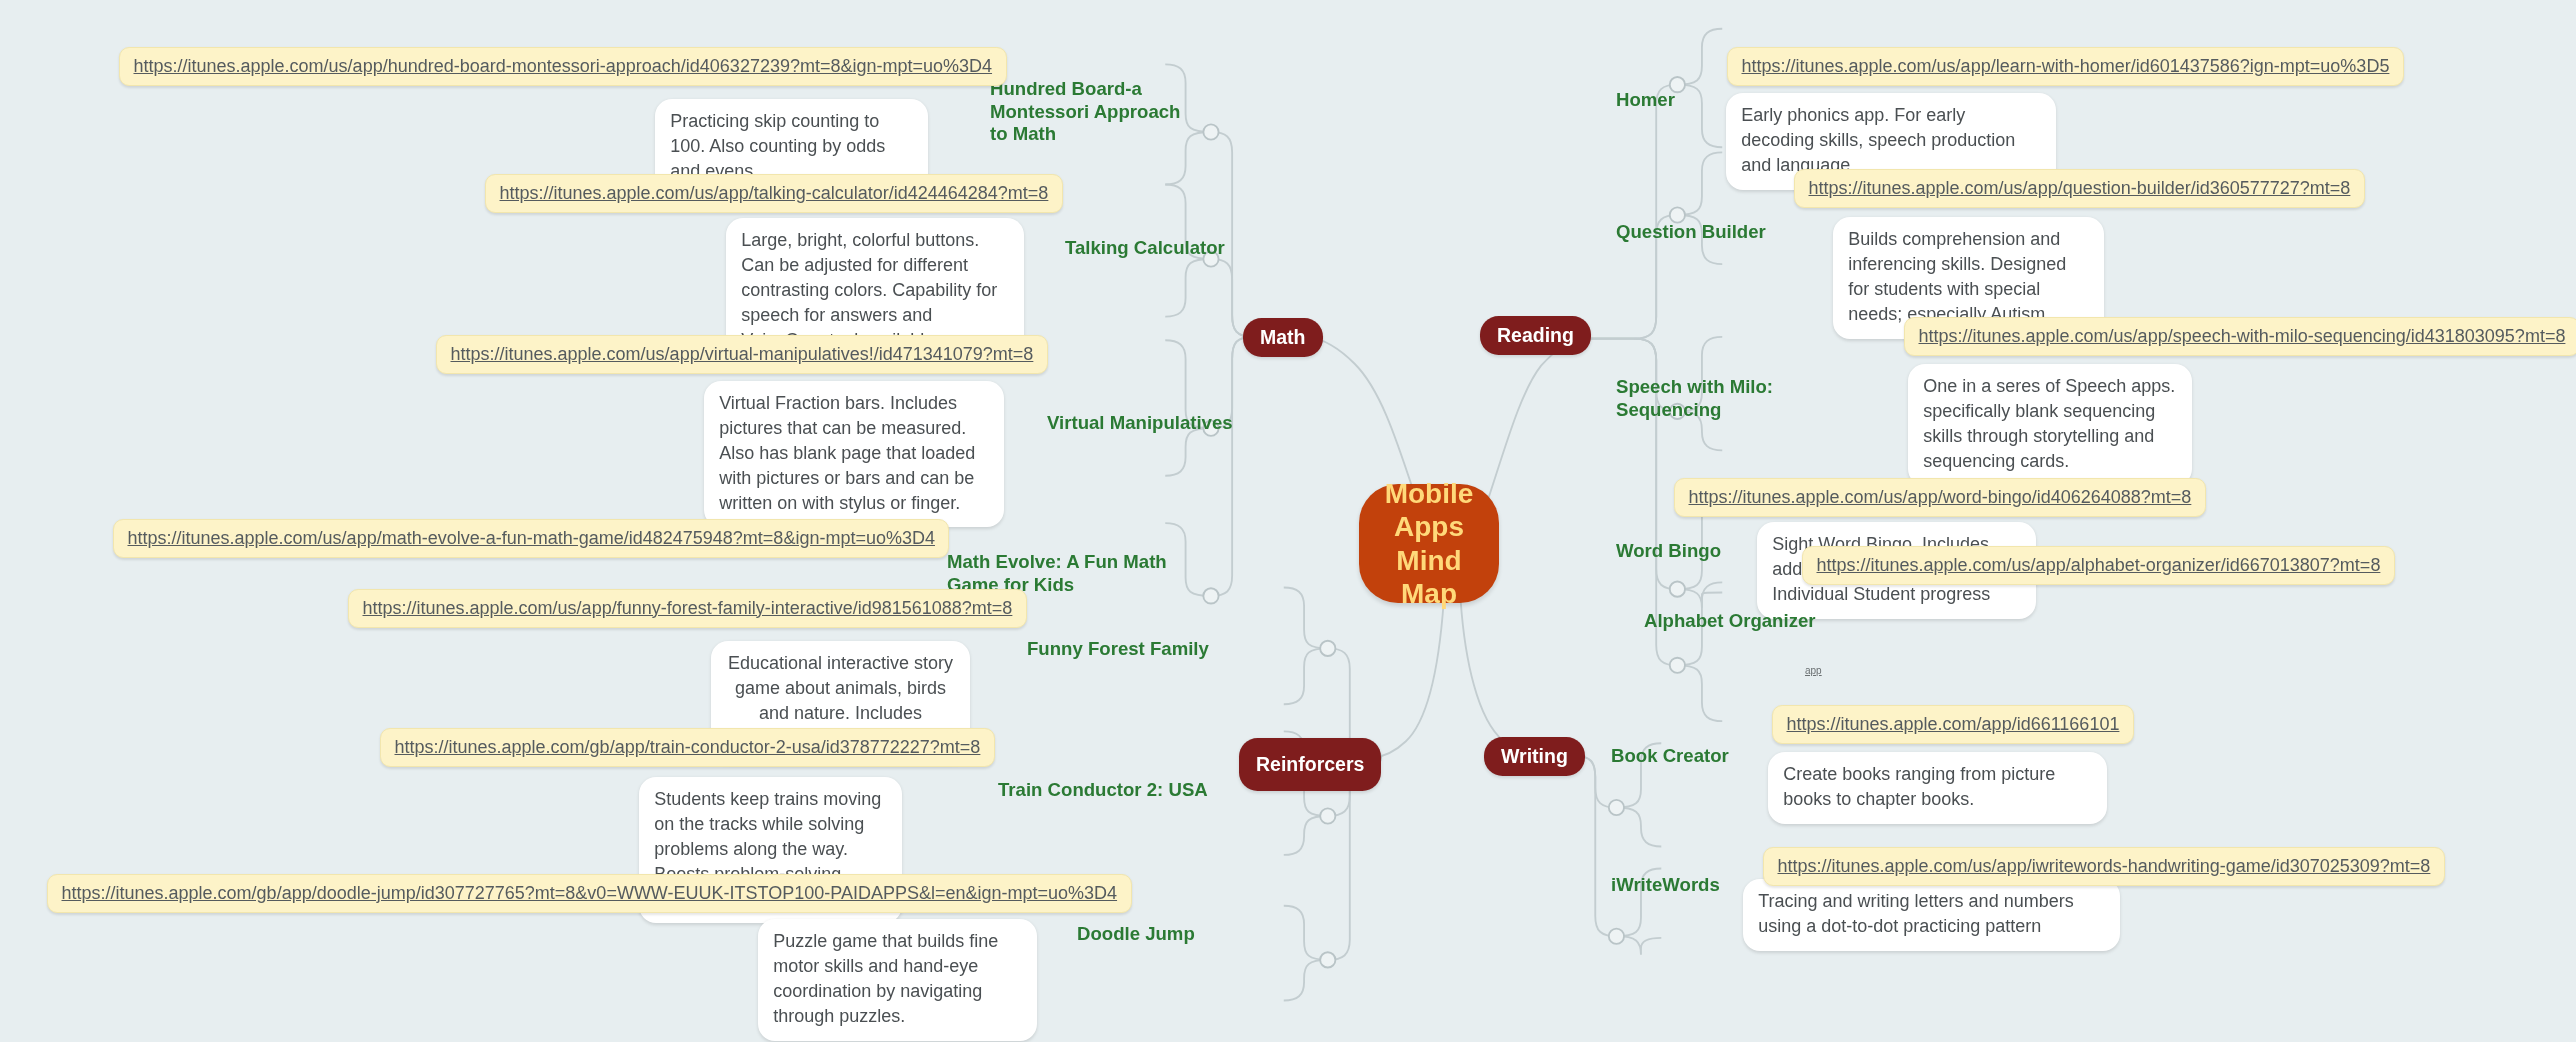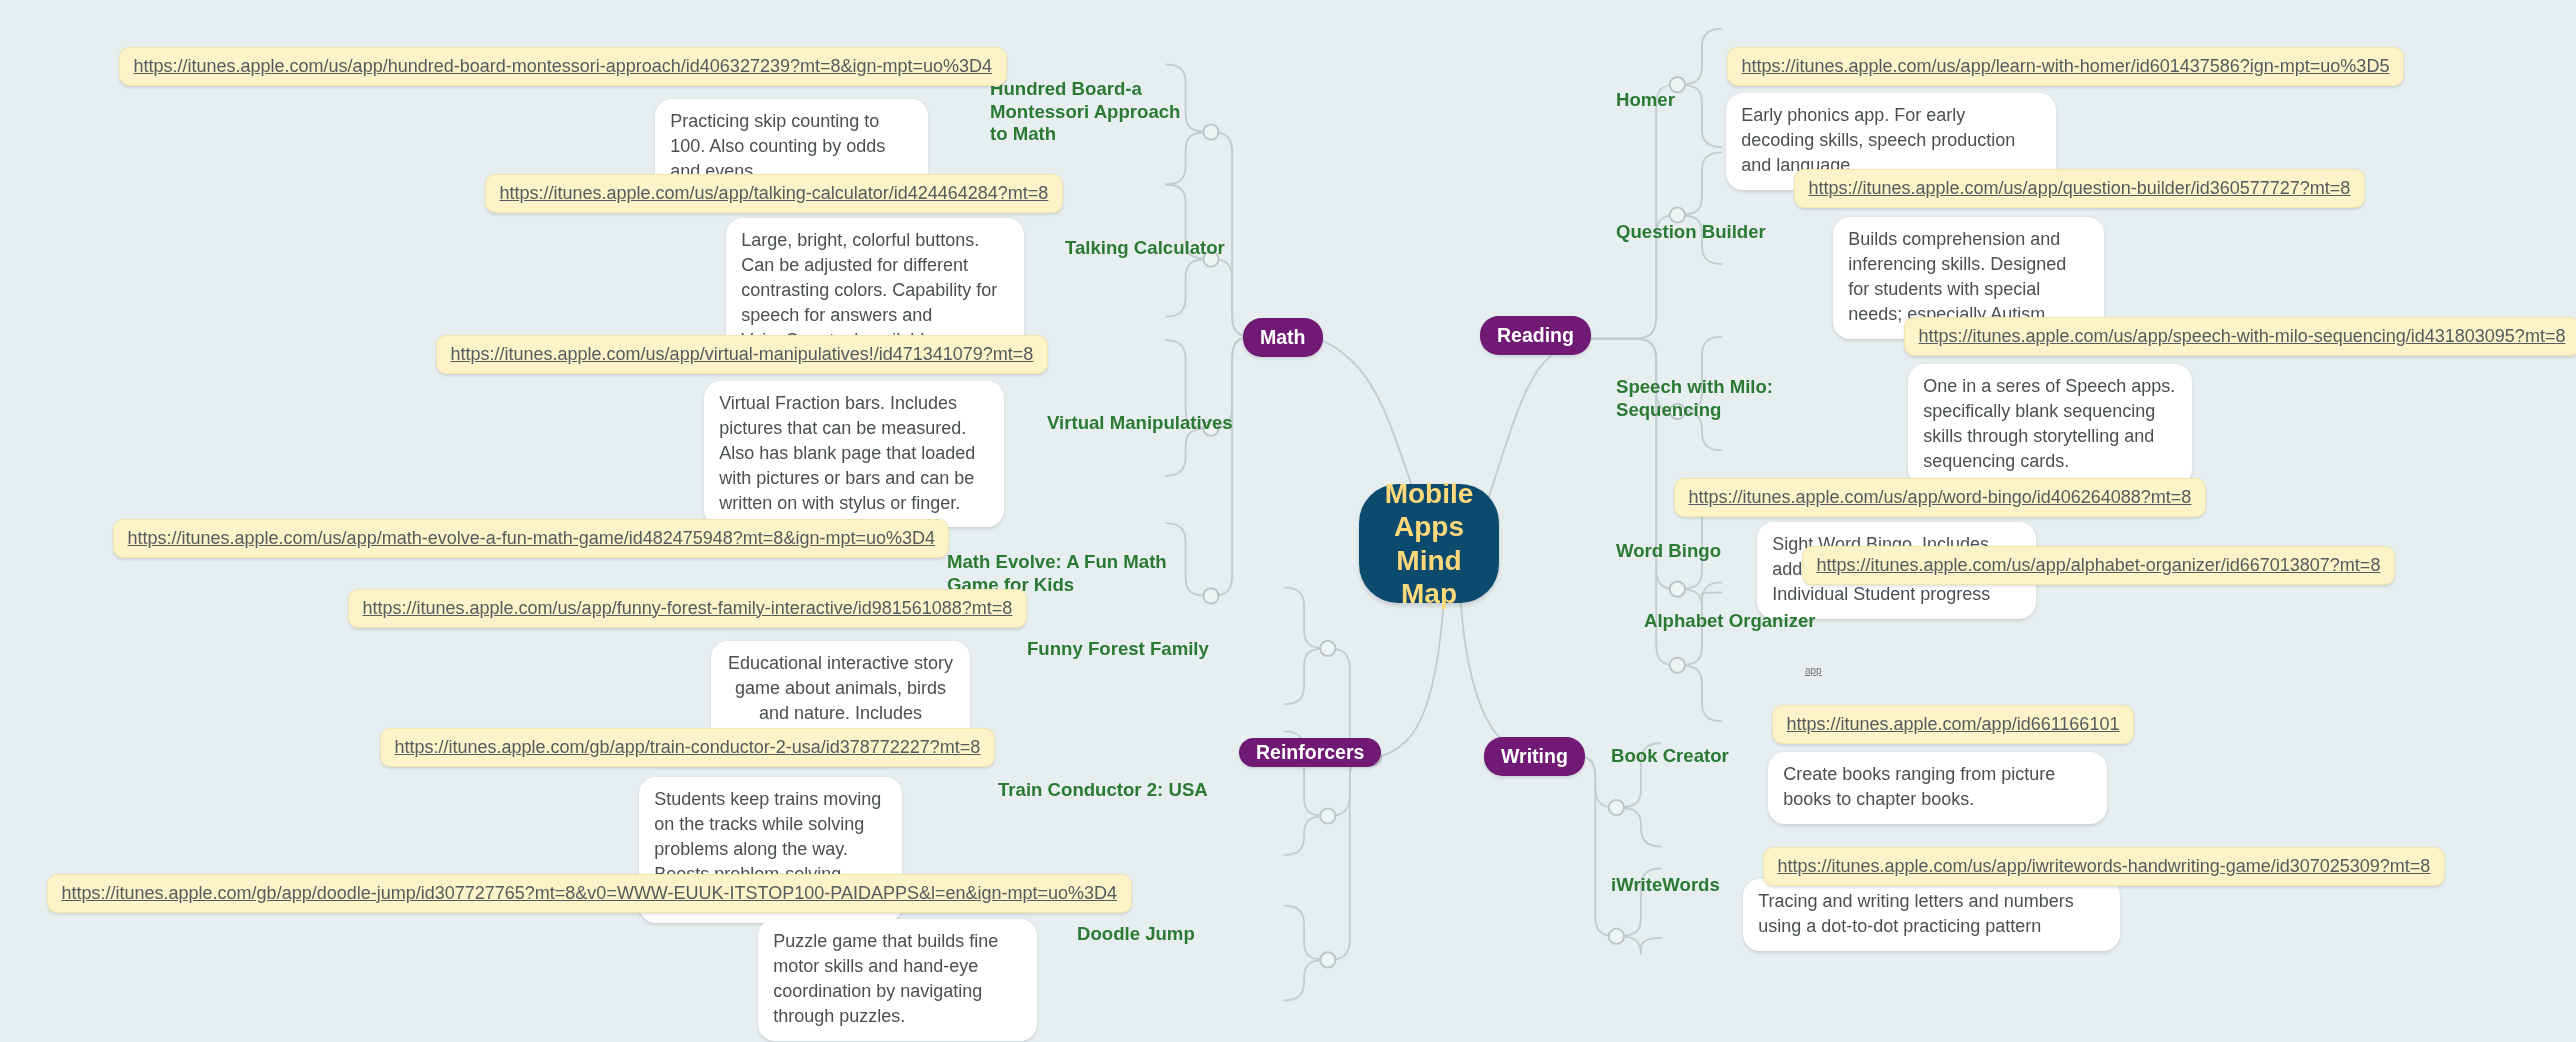--- a/index.html
+++ b/index.html
@@ -16,35 +16,35 @@
   }
   svg#links {
     position: absolute; left: 0; top: 0;
     width: 2576px; height: 1042px;
     pointer-events: none;
   }
   .node { position: absolute; box-sizing: border-box; }
 
   
   .central {
-    background: #0c4a6e;
+    background: #c2410c;
     color: #ffd97a;
     border-radius: 39px;
     font-weight: bold;
     font-size: 28px;
     line-height: 1.18;
     text-align: center;
     display: flex; align-items: center; justify-content: center;
     box-shadow: 0 2.5px 4.2px rgba(0,0,0,0.13);
     padding: 8.5px 15.2px;
     z-index: 30;
   }
   
   .category {
-    background: #701a75;
+    background: #7f1d1d;
     color: #ffffff;
     border-radius: 18.6px;
     font-weight: bold;
     font-size: 19.5px;
     text-align: center;
     display: flex; align-items: center; justify-content: center;
     padding: 6.8px 17px;
     box-shadow: 0 1.7px 3.4px rgba(0,0,0,0.12);
     white-space: nowrap;
     z-index: 25;
@@ -176,21 +176,21 @@
     <circle cx="1909" cy="954" r="9"></circle>
     <circle cx="1909" cy="1106" r="9"></circle>
   </svg>
 
   <div class="node central" style="left:1359px; top:484px; width:140px; height:119px;">Mobile Apps Mind Map</div>
 
   <div class="node category" style="left:1243px; top:318px; height:39px;">Math</div>
   <div class="node category" style="left:1480px; top:316px; height:39px;">Reading</div>
 
   <div class="node category" style="left:1484px; top:737px; height:39px;">Writing</div>
-  <div class="node category" style="left:1239px; top:738px; height:29px;">Reinforcers</div>
+  <div class="node category" style="left:1239px; top:738px; height:53px;">Reinforcers</div>
 
   <div class="node urlchip" style="left:119px; top:47px;">https://itunes.apple.com/us/app/hundred-board-montessori-approach/id406327239?mt=8&amp;ign-mpt=uo%3D4</div>
   <div class="node apptitle left" style="left:990px; top:78px; width:212px;">Hundred Board-a Montessori Approach to Math</div>
   <div class="node note" style="left:655px; top:99px; width:273px;">Practicing skip counting to 100. Also counting by odds and evens.</div>
 
   <div class="node urlchip" style="left:485px; top:174px;">https://itunes.apple.com/us/app/talking-calculator/id424464284?mt=8</div>
   <div class="node apptitle left" style="left:1065px; top:237px; width:212px;">Talking Calculator</div>
   <div class="node note" style="left:726px; top:218px; width:298px;">Large, bright, colorful buttons.  Can be adjusted for different contrasting colors.  Capability for speech for answers and VoiceOver tool available.</div>
 
   <div class="node urlchip" style="left:436px; top:335px;">https://itunes.apple.com/us/app/virtual-manipulatives!/id471341079?mt=8</div>

